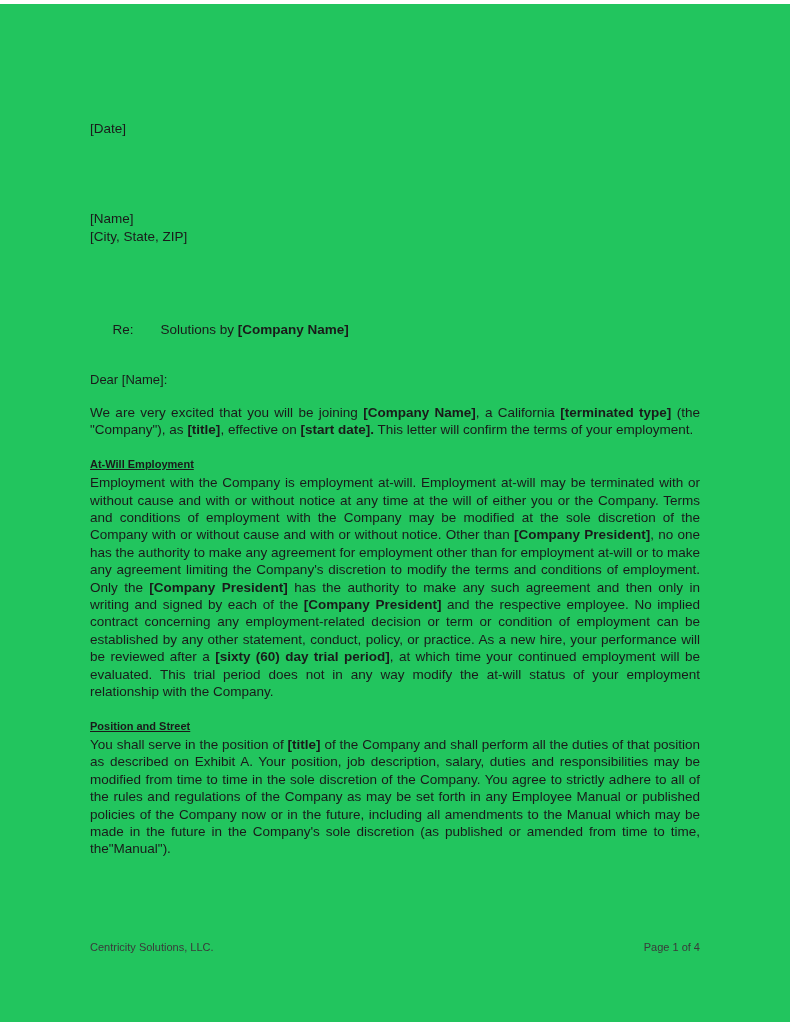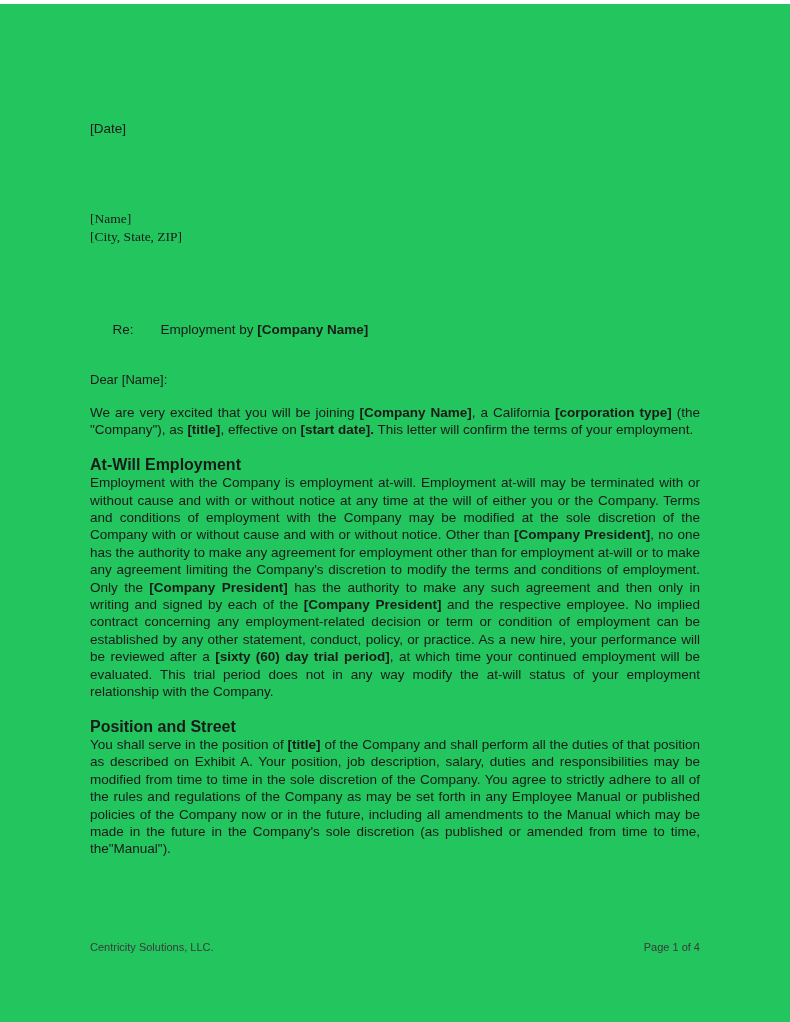--- a/index.html
+++ b/index.html
@@ -33,21 +33,20 @@
     font-size: 13.5px;
     line-height: 17px;
     padding-top: 116px;
   }
 
   
   .address-block {
     font-size: 13.5px;
     line-height: 17.5px;
     padding-top: 73px;
-    font-family: Liberation Serif, serif;
   }
   .address-line { white-space: pre; }
 
   
   .subject-line {
     font-size: 13.5px;
     line-height: 17px;
     padding-top: 59px;
     white-space: pre;
   }
@@ -65,25 +64,26 @@
     font-size: 13.5px;
     line-height: 17.4px;
     text-align: justify;
     text-justify: inter-word;
     margin: 0;
     padding-top: 16px;
   }
   .para.tight { padding-top: 1px; }
 
   .section-heading {
-    font-size: 16px;
+    font-size: 11px;
     line-height: 17.4px;
     font-weight: bold;
     margin: 0;
     padding-top: 17px;
+    text-decoration: underline;
   }
 
   b, .bold { font-weight: bold; }
 
   
   .footer {
     position: absolute;
     left: 90px;
     right: 90px;
     top: 936px;
@@ -102,26 +102,26 @@
   <div class="content">
 
     <div class="date-line">[Date]</div>
 
     <div class="address-block">
       <div class="address-line">[Name]</div>
       <div class="address-line">[City, State, ZIP]</div>
     </div>
 
     <div class="subject-line">
-      <span class="subject-label">Re:</span><span><span>Employment by </span><b>[Company Name]</b></span>
+      <span class="subject-label">Re:</span><span><span>Solutions by </span><b>[Company Name]</b></span>
     </div>
 
     <div class="salutation">Dear [Name]:</div>
 
-    <p class="para"><span>We are very excited that you will be joining </span><b>[Company Name]</b><span>, a California </span><b>[corporation type]</b><span> (the "Company"), as </span><b>[title]</b><span>, effective on </span><b>[start date].</b><span> This letter will confirm the terms of your employment.</span></p>
+    <p class="para"><span>We are very excited that you will be joining </span><b>[Company Name]</b><span>, a California </span><b>[terminated type]</b><span> (the "Company"), as </span><b>[title]</b><span>, effective on </span><b>[start date].</b><span> This letter will confirm the terms of your employment.</span></p>
 
     <h2 class="section-heading">At-Will Employment</h2>
     <p class="para tight"><span>Employment with  the Company is employment at-will. Employment at-will may be terminated with or without cause and with or without notice at any time at the will of either you or the Company. Terms and conditions of employment with the Company may be modified at the sole discretion of the Company with or without cause and with or without notice. Other than </span><b>[Company President]</b><span>, no one has the authority to make any agreement for employment other than for employment at-will or to make any agreement limiting the Company's discretion to modify the terms and conditions of employment. Only the </span><b>[Company President]</b><span> has the authority to make any such agreement and then only in writing and signed by each of the </span><b>[Company President]</b><span> and the respective employee. No implied contract concerning any employment-related decision or term or condition of employment can be established by any other statement, conduct, policy, or practice. As a new hire, your performance will be reviewed after a </span><b>[sixty (60) day trial period]</b><span>, at which time your continued employment will be evaluated. This trial period does not in any way modify the at-will status of your employment relationship with the Company.</span></p>
 
     <h2 class="section-heading">Position and Street</h2>
     <p class="para tight"><span>You shall serve in the position of </span><b>[title]</b><span> of the Company and shall perform all the duties of that position as described on Exhibit A. Your position, job description, salary, duties and responsibilities may be modified from time to time in the sole discretion of the Company. You agree to strictly adhere to all of the rules and regulations of the Company as may be set forth in any Employee Manual or published policies of the Company now or in the future, including all amendments to the Manual which may be made in the future in the Company's sole discretion (as published or amended from time to time, the"Manual").</span></p>
 
   </div>
 
   <div class="footer">

